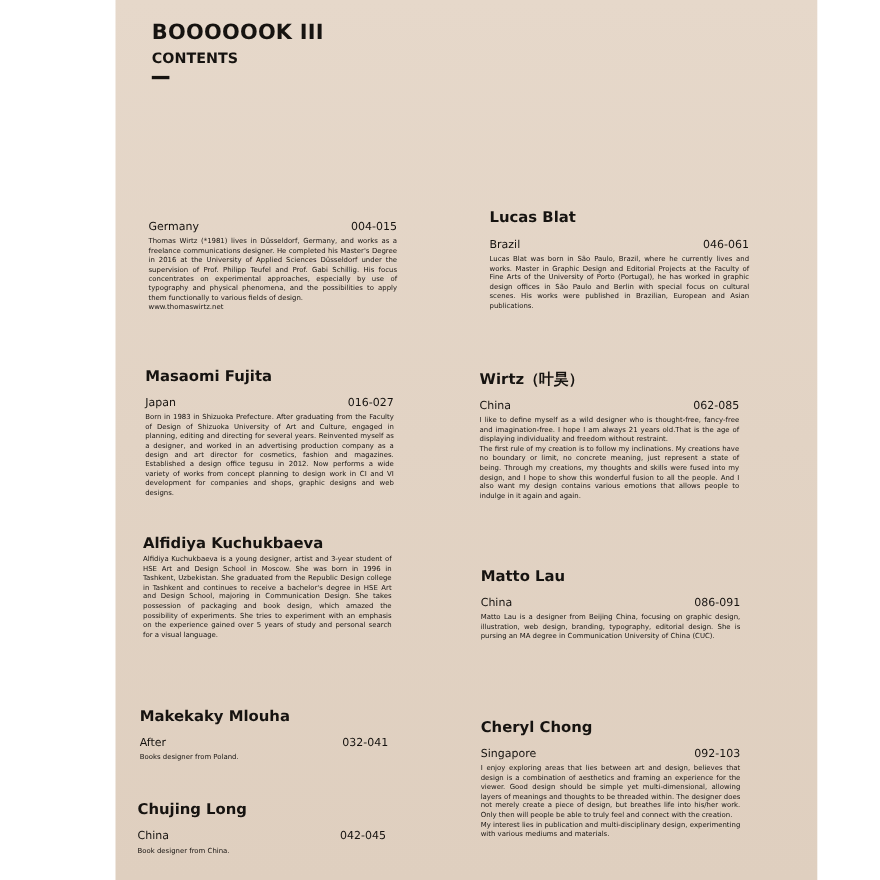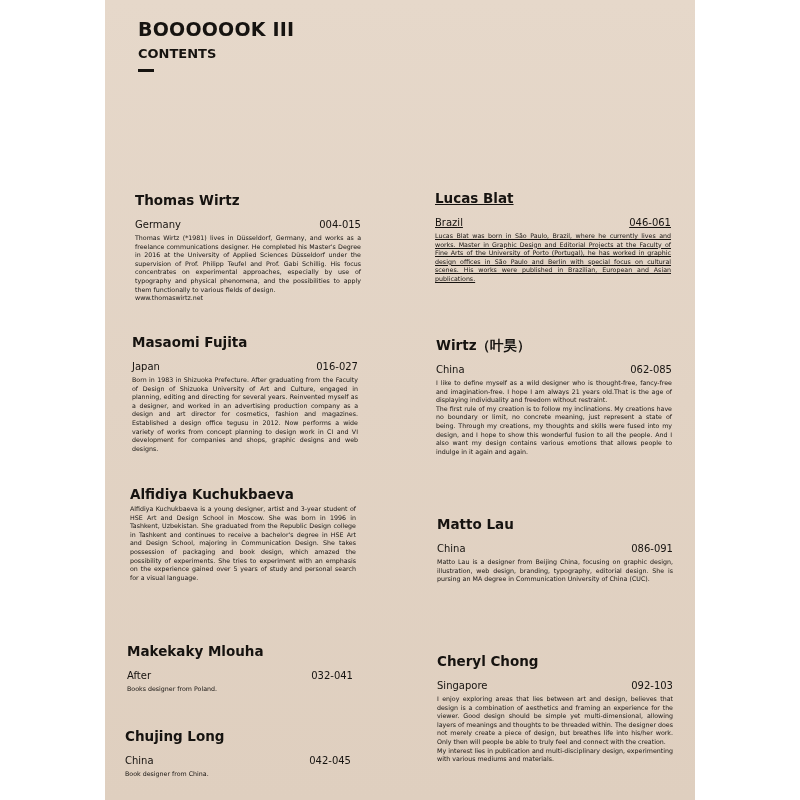--- a/index.html
+++ b/index.html
@@ -12,20 +12,21 @@
     }
     .page {
       position: absolute;
       left: 105px;
       top: 0;
       width: 590px;
       height: 800px;
       background: linear-gradient(180deg, #e6d8ca 0%, #e2d3c4 50%, #dfcfbf 100%);
       color: #161310;
       font-family: "DejaVu Sans", sans-serif;
+      padding-left: 48px;
     }
     .book-title {
       position: absolute;
       left: 33px;
       top: 18px;
       font-size: 19px;
       font-weight: bold;
       letter-spacing: 0.2px;
     }
     .contents-label {
@@ -76,21 +77,20 @@
   </style>
 </head>
 <body>
 
 <div class="page">
   <div class="book-title">BOOOOOOK III</div>
   <div class="contents-label">CONTENTS</div>
   <div class="contents-rule"></div>
 
   <div class="entry" style="left:30px; top:191px;">
-    <div class="name">Thomas Wirtz</div>
     <div class="meta">
       <span>Germany</span>
       <span>004-015</span>
     </div>
     <div class="bio">Thomas Wirtz (*1981) lives in Düsseldorf, Germany, and works as a freelance communications designer. He completed his Master's Degree in 2016 at the University of Applied Sciences Düsseldorf under the supervision of Prof. Philipp Teufel and Prof. Gabi Schillig. His focus concentrates on experimental approaches, especially by use of typography and physical phenomena, and the possibilities to apply them functionally to various fields of design.</div>
     <div class="bio-extra">www.thomaswirtz.net</div>
   </div>
 
   <div class="entry" style="left:27px; top:333px;">
     <div class="name">Masaomi Fujita</div>
@@ -117,21 +117,21 @@
 
   <div class="entry" style="left:20px; top:727px;">
     <div class="name">Chujing Long</div>
     <div class="meta">
       <span>China</span>
       <span>042-045</span>
     </div>
     <div class="bio">Book designer from China.</div>
   </div>
 
-  <div class="entry right" style="left:330px; top:189px;text-decoration:underline;">
+  <div class="entry right" style="left:340px; top:189px;">
     <div class="name">Lucas Blat</div>
     <div class="meta">
       <span>Brazil</span>
       <span>046-061</span>
     </div>
     <div class="bio">Lucas Blat was born in São Paulo, Brazil, where he currently lives and works. Master in Graphic Design and Editorial Projects at the Faculty of Fine Arts of the University of Porto (Portugal), he has worked in graphic design offices in São Paulo and Berlin with special focus on cultural scenes. His works were published in Brazilian, European and Asian publications.</div>
   </div>
 
   <div class="entry right" style="left:331px; top:336px;">
     <div class="name">Wirtz（叶昊）</div>

